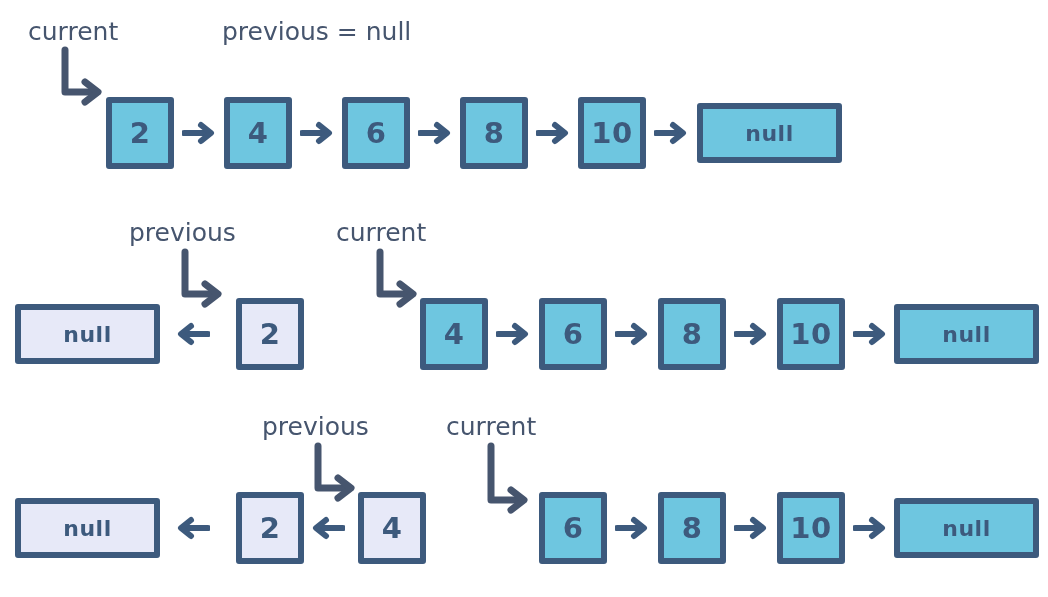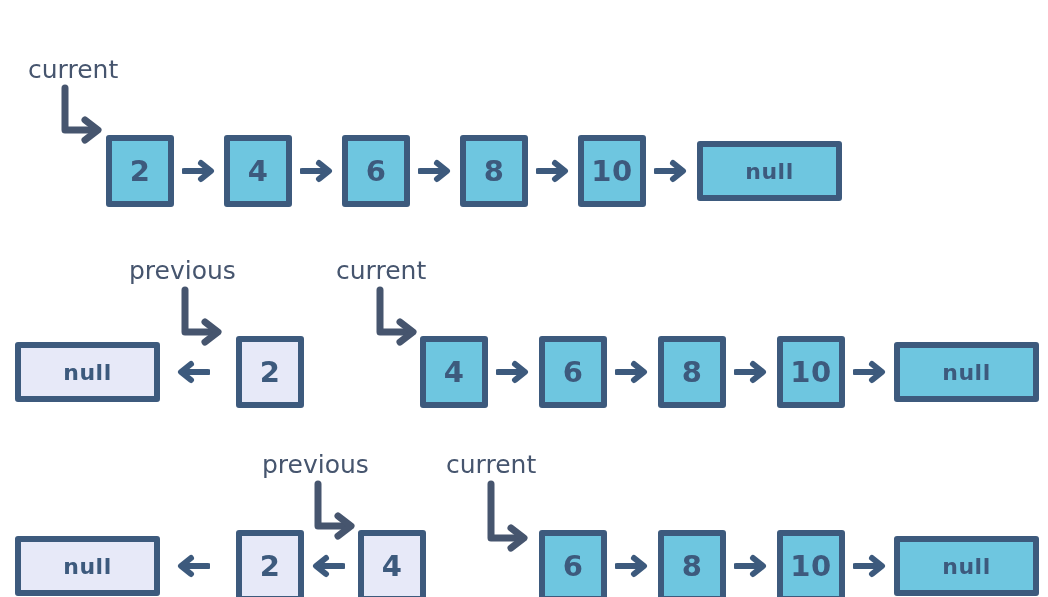--- a/index.html
+++ b/index.html
@@ -18,21 +18,20 @@
   #canvas {
     position: absolute;
     left: 0; top: 0;
     width: 1048px;
     height: 597px;
   }
   .row {
     position: absolute;
     left: 0;
     width: 1048px;
-    margin-top: 38px;
   }
   
   .node {
     position: absolute;
     box-sizing: border-box;
     border: 6px solid #3d5a7d;
     border-radius: 3px;
     display: flex;
     align-items: center;
     justify-content: center;
@@ -68,20 +67,21 @@
 </style>
 </head>
 <body>
 
 <div id="canvas">
 
   <div class="row" style="top:0px;height:200px;">
 
     <div class="plabel" style="left:28px; top:17px;">current</div>
 
+    <div class="plabel" style="left:222px; top:17px;">previous = null</div>
 
     <div class="elbow" style="left:58px; top:48px;">
       <svg width="52" height="60" viewBox="0 0 52 60">
         <path d="M7 2 L7 44 L34 44" fill="none" stroke="#46556e" stroke-width="7" stroke-linecap="round" stroke-linejoin="round"></path>
         <path d="M27 34 L40 44 L27 54" fill="none" stroke="#46556e" stroke-width="7" stroke-linecap="round" stroke-linejoin="round"></path>
       </svg>
     </div>
 
     <div class="node blue val" style="left:106px; top:97px;">2</div>
     <div class="chev" style="left:182px; top:118px;">

